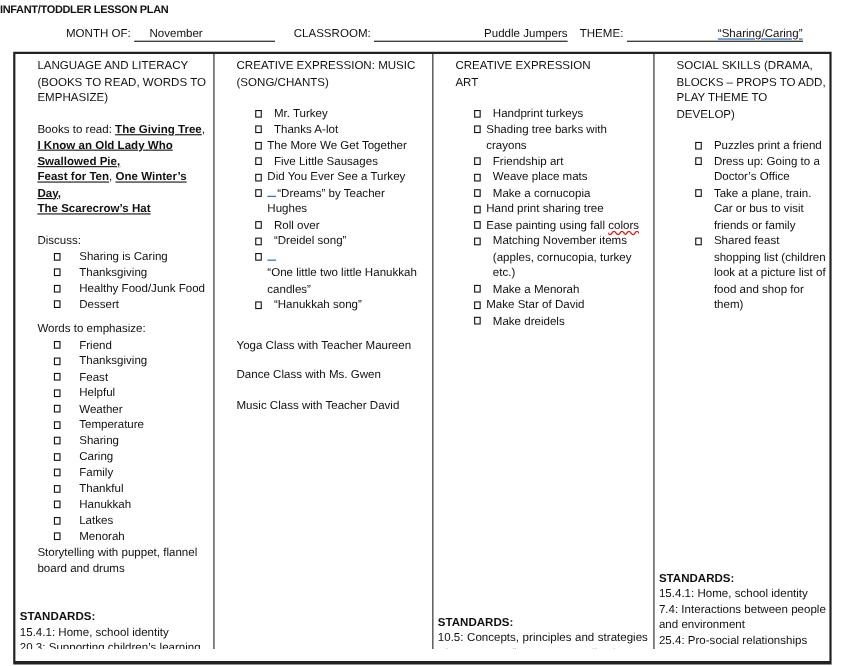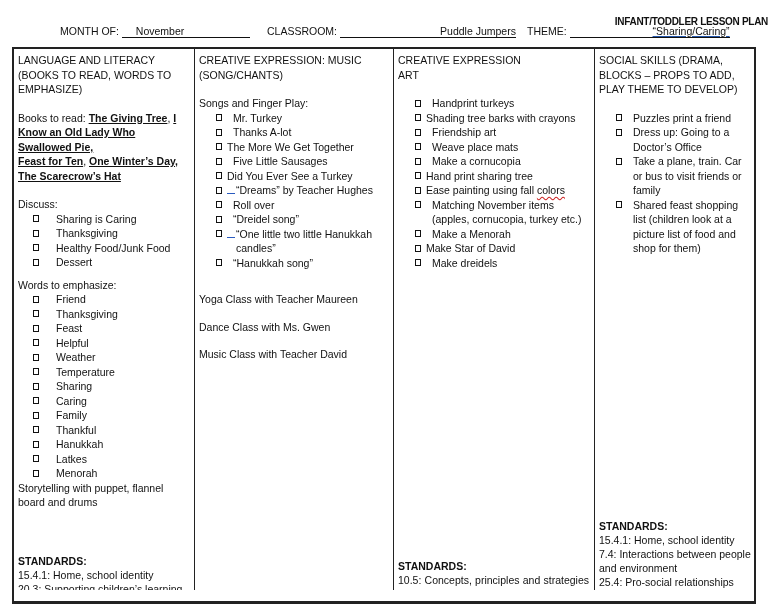--- a/index.html
+++ b/index.html
@@ -1,29 +1,29 @@
 <!DOCTYPE html>
 <html><head>
 <meta charset="utf-8">
 <style>
   * { box-sizing: border-box; margin: 0; padding: 0; }
   html, body { width: 768px; height: 605px; background: #ffffff; overflow: hidden; }
   body { font-family: "Liberation Sans", sans-serif; color: #111; font-size: 10.5px; position: relative; }
 
-  .title { position: absolute; top: 16px; left: 0; width: 768px; text-align: right; font-weight: bold; font-size: 10px; letter-spacing: -0.3px; }
+  .title { position: absolute; top: 4px; left: 0; width: 768px; text-align: left; font-weight: bold; font-size: 10px; letter-spacing: -0.3px; }
 
   .header-row { position: absolute; top: 25px; left: 0; width: 768px; height: 16px; font-size: 10.5px; }
   .hfield { position: absolute; top: 0; white-space: nowrap; }
   .hlabel { display: inline-block; }
   .hvalue { display: inline-block; border-bottom: 1px solid #111; padding-left: 14px; text-decoration: none; line-height: 12px; }
   .hvalue.theme { padding-left: 20px; }
   .theme-text { text-decoration: underline; text-decoration-color: #2255aa; }
 
   .table { position: absolute; left: 12px; top: 47px; width: 744px; height: 557px; border: 2px solid #222; border-bottom-width: 3px; }
-  .col { position: absolute; top: 0; bottom: 11px; border-right: 1.5px solid #222; padding: 4px 5px 0 4px; overflow: hidden; line-height: 14.5px; }
+  .col { position: absolute; top: 0; bottom: 11px; border-right: 1.5px solid #222; padding: 4px 5px 0 20px; overflow: hidden; line-height: 14.5px; }
   .col:last-child { border-right: none; }
   .c1 { left: 0; width: 181px; }
   .c2 { left: 181px; width: 199px; }
   .c3 { left: 380px; width: 201px; }
   .c4 { left: 581px; width: 161px; }
 
   .heading { text-transform: none; }
   .gap { height: 14px; }
   .gap-sm { height: 8px; }
   .books b { text-decoration: underline; font-weight: bold; }
@@ -108,21 +108,20 @@
     <div class="standards">
       <div class="st-title">STANDARDS:</div>
       <div>15.4.1: Home, school identity</div>
       <div>20.3: Supporting children’s learning</div>
     </div>
   </div>
 
   <div class="col c2">
     <div class="heading">CREATIVE EXPRESSION: MUSIC (SONG/CHANTS)</div>
     <div class="gap"></div>
-    <div>Songs and Finger Play:</div>
     <ul class="checks tight">
       <li><span class="box"></span><span>Mr. Turkey</span></li>
       <li><span class="box"></span><span>Thanks A-lot</span></li>
       <li class="nopad"><span class="box"></span><span>The More We Get Together</span></li>
       <li><span class="box"></span><span>Five Little Sausages</span></li>
       <li class="nopad"><span class="box"></span><span>Did You Ever See a Turkey</span></li>
       <li class="nopad"><span class="box"></span><span class="blue-u"></span><span>“Dreams” by Teacher Hughes</span></li>
       <li><span class="box"></span><span>Roll over</span></li>
       <li><span class="box"></span><span>“Dreidel song”</span></li>
       <li class="nopad" style="padding-left:28px;"><span class="box"></span><span class="blue-u"></span><span style="display:inline-block;width:140px;vertical-align:top;">“One little two little Hanukkah candles”</span></li>

